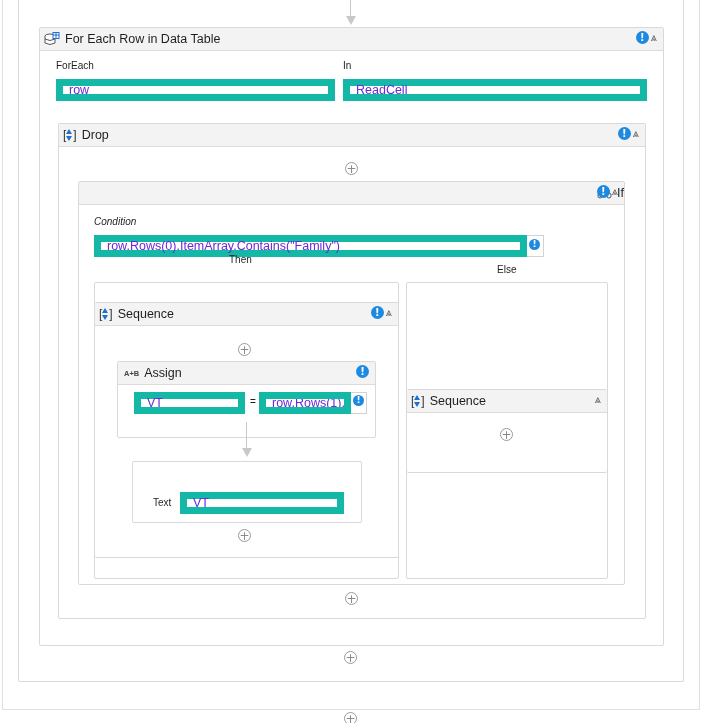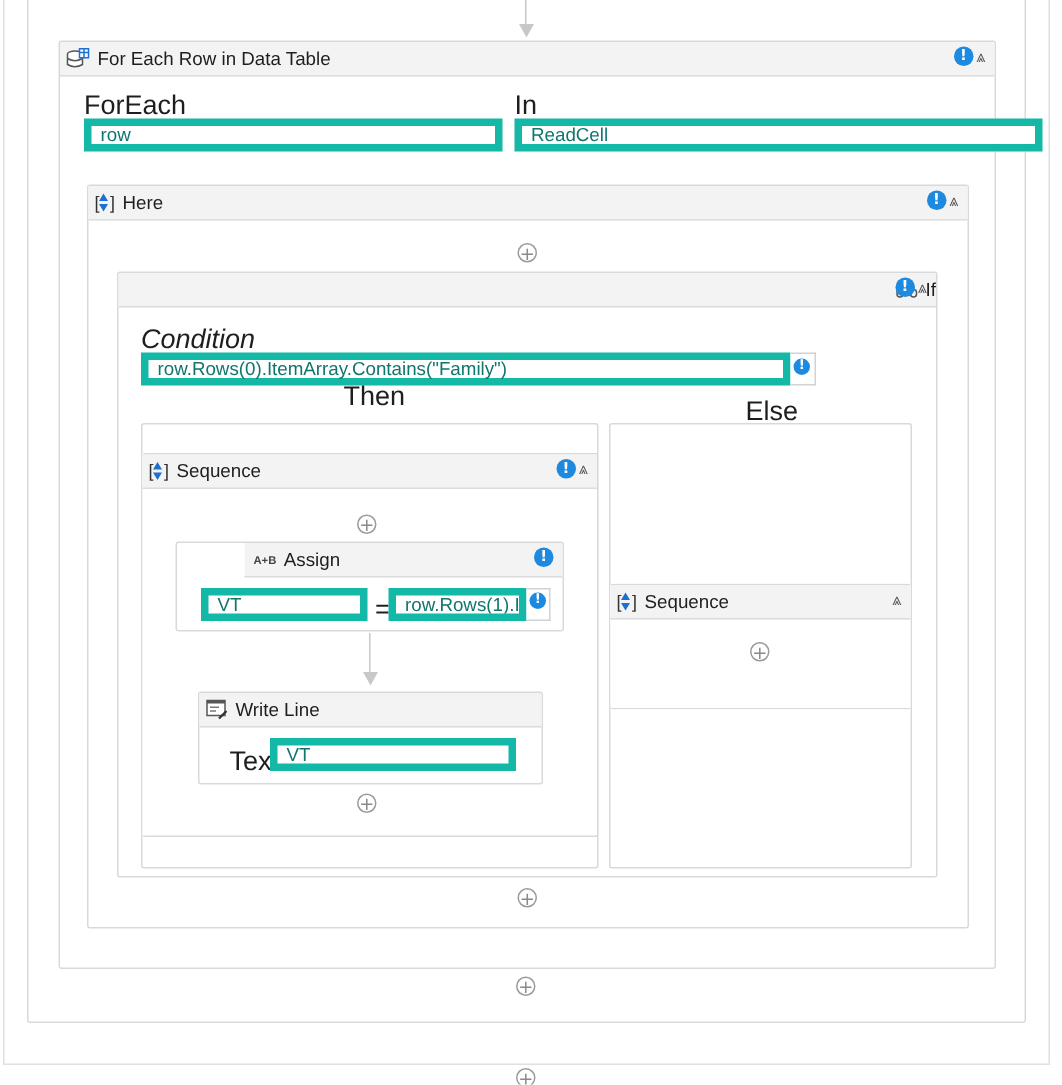--- a/index.html
+++ b/index.html
@@ -6,22 +6,22 @@
   body { width:708px; height:723px; background:#ffffff; position:relative; overflow:hidden;
          font-family:"Liberation Sans", "DejaVu Sans", sans-serif; font-size:12px; color:#1e1e1e; }
   .abs { position:absolute; box-sizing:border-box; }
   .frame { border:1px solid #d9d9d9; border-radius:2px; background:#fff; }
   .header { background:#f3f3f3; border-bottom:1px solid #dcdcdc; height:22px; display:flex; align-items:center; padding-left:4px; }
   .hdr-title { margin-left:5px; font-size:12.5px; color:#1e1e1e; }
   .hdr-right { position:absolute; right:6px; top:3px; display:flex; align-items:center; gap:2px; }
   .warn { width:13px; height:13px; border-radius:50%; background:#1d8ae0; color:#fff; font-weight:bold;
           font-size:10px; line-height:13px; text-align:center; font-family:"DejaVu Sans", sans-serif; }
   .chev { color:#555; font-size:11px; line-height:13px; font-family:"DejaVu Sans", sans-serif; }
-  .field { border:5px solid #14b8a6; background:#fff; height:22px; padding-left:6px; display:flex; align-items:center; font-size:12.5px; color:#0f766e; }
-  .label { font-size:18px; color:#1e1e1e; }
+  .field { border:7px solid #14b8a6; background:#fff; height:22px; padding-left:6px; display:flex; align-items:center; font-size:12.5px; color:#6d28d9; }
+  .label { font-size:10px; color:#1e1e1e; }
   .plus { width:13px; height:13px; border:1px solid #9a9a9a; border-radius:50%; color:#8a8a8a; font-size:12px; line-height:12px; text-align:center; font-family:"DejaVu Sans", sans-serif; }
   .seq-icon { font-size:12px; color:#333; letter-spacing:0; display:flex; align-items:center; }
   .seq-icon .arr { display:inline-block; width:7px; height:12px; position:relative; }
   .seq-icon .arr:before { content:""; position:absolute; left:0; top:0; border-left:3.5px solid transparent; border-right:3.5px solid transparent; border-bottom:5px solid #1d6fd0; }
   .seq-icon .arr:after { content:""; position:absolute; left:0; bottom:0; border-left:3.5px solid transparent; border-right:3.5px solid transparent; border-top:5px solid #1d6fd0; }
   .vline { position:absolute; width:1px; background:#c8c8c8; }
   .arrowhead { position:absolute; width:0; height:0; border-left:5px solid transparent; border-right:5px solid transparent; border-top:9px solid #c8c8c8; }
 </style>
 </head>
 <body>
@@ -46,26 +46,26 @@
     </span>
     <span class="hdr-title">For Each Row in Data Table</span>
     <div class="hdr-right">
       <div class="warn">!</div>
       <div class="chev">⩓</div>
     </div>
   </div>
   <div class="abs label" style="left:16px; top:32px;">ForEach</div>
   <div class="abs label" style="left:303px; top:32px;">In</div>
   <div class="abs field" style="left:16px; top:51px; width:279px;">row</div>
-  <div class="abs field" style="left:303px; top:51px; width:352px;">ReadCell</div>
+  <div class="abs field" style="left:303px; top:51px; width:304px;">ReadCell</div>
 
   <div class="abs frame" style="left:18px; top:95px; width:588px; height:496px;">
     <div class="header" style="position:relative;">
       <span class="seq-icon">[<span class="arr"></span>]</span>
-      <span class="hdr-title">Here</span>
+      <span class="hdr-title">Drop</span>
       <div class="hdr-right">
         <div class="warn">!</div>
         <div class="chev">⩓</div>
       </div>
     </div>
     <div class="abs plus" style="left:286px; top:38px;">+</div>
 
     <div class="abs frame" style="left:19px; top:57px; width:547px; height:404px;">
       <div class="header" style="position:relative;justify-content:flex-end;">
         <span style="display:inline-block; width:15px; height:14px;">
@@ -98,52 +98,40 @@
           <div class="header" style="position:relative;">
             <span class="seq-icon">[<span class="arr"></span>]</span>
             <span class="hdr-title">Sequence</span>
             <div class="hdr-right">
               <div class="warn">!</div>
               <div class="chev">⩓</div>
             </div>
           </div>
           <div class="abs plus" style="left:143px; top:40px;">+</div>
 
-          <div class="abs frame" style="left:22px; top:58px; width:259px; height:60px;padding-left:45px;">
+          <div class="abs frame" style="left:22px; top:58px; width:259px; height:77px;">
             <div class="header" style="position:relative;">
               <span style="font-size:7.5px; font-weight:bold; color:#444; margin-left:2px;">A+B</span>
               <span class="hdr-title">Assign</span>
               <div class="hdr-right">
                 <div class="warn">!</div>
               </div>
             </div>
             <div class="abs field" style="left:16px; top:30px; width:111px;">VT</div>
             <div class="abs label" style="left:132px; top:34px;">=</div>
             <div class="abs field" style="left:141px; top:30px; width:92px; overflow:hidden; white-space:nowrap;">row.Rows(1).Iter</div>
             <div class="abs" style="left:233px; top:30px; width:16px; height:22px; border:1px solid #d2d2d2; border-left:none; background:#fff;">
               <div class="warn" style="width:11px; height:11px; line-height:11px; font-size:9px; margin:2px 0 0 2px;">!</div>
             </div>
           </div>
 
           <div class="vline" style="left:151px; top:119px; height:30px;"></div>
           <div class="arrowhead" style="left:147px; top:145px;"></div>
 
           <div class="abs frame" style="left:37px; top:158px; width:230px; height:62px;">
-            <div class="header" style="position:relative;">
-              <span style="display:inline-block; width:15px; height:14px;">
-                <svg width="15" height="14" viewBox="0 0 15 14">
-                  <rect x="1" y="1" width="12" height="10" fill="#fff" stroke="#555"></rect>
-                  <rect x="1" y="1" width="12" height="2" fill="#555"></rect>
-                  <line x1="3" y1="5.5" x2="9" y2="5.5" stroke="#777"></line>
-                  <line x1="3" y1="8" x2="7" y2="8" stroke="#777"></line>
-                  <path d="M9 13 L14 8" stroke="#333" stroke-width="1.5"></path>
-                </svg>
-              </span>
-              <span class="hdr-title">Write Line</span>
-            </div>
             <div class="abs label" style="left:20px; top:35px;">Text</div>
             <div class="abs field" style="left:47px; top:30px; width:164px;">VT</div>
           </div>
           <div class="abs plus" style="left:143px; top:226px;">+</div>
         </div>
       </div>
 
       <div class="abs frame" style="left:327px; top:100px; width:202px; height:297px;">
         <div class="abs frame" style="left:0; top:106px; width:200px; height:84px; border-left:none; border-right:none;">
           <div class="header" style="position:relative;">

